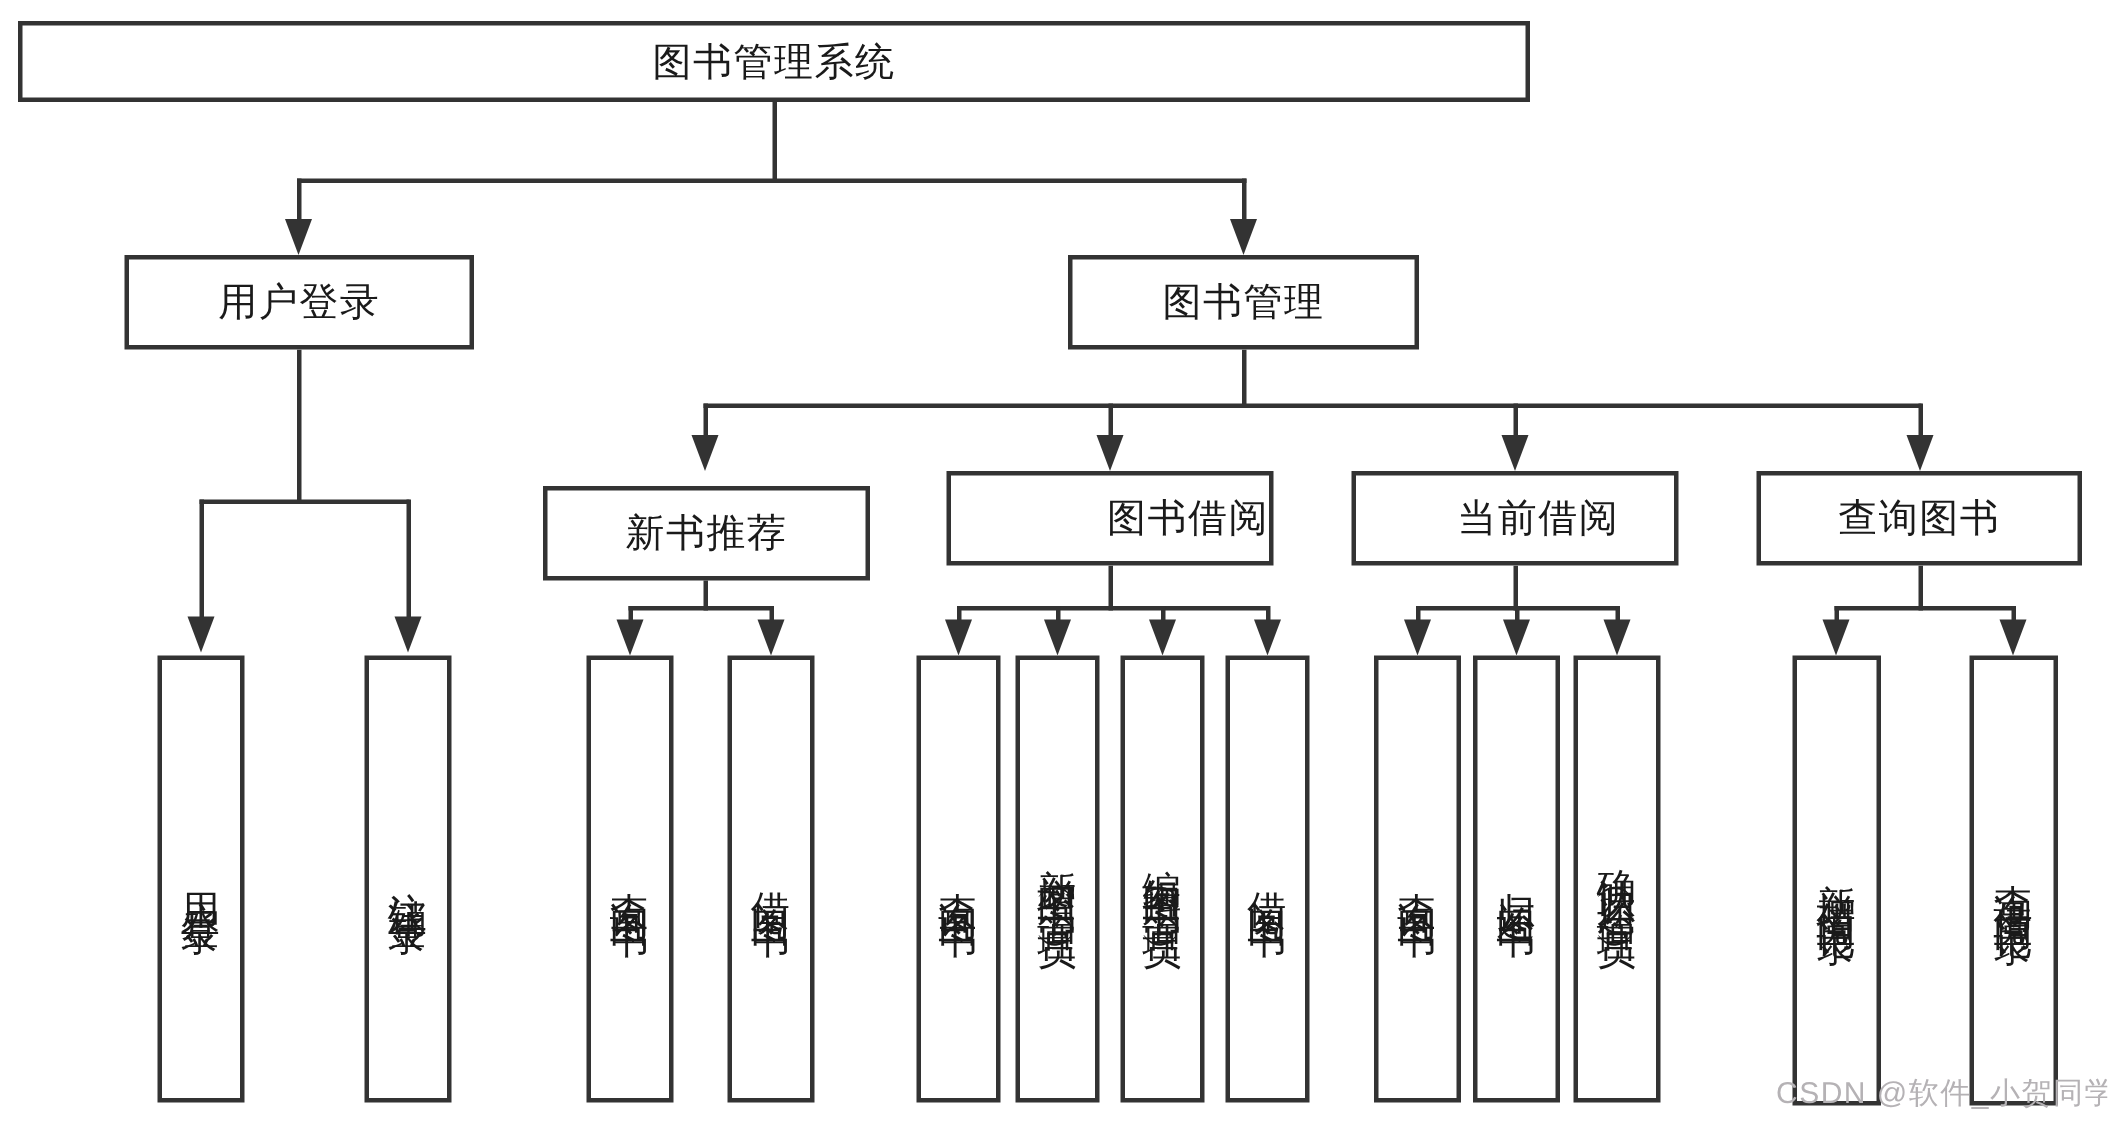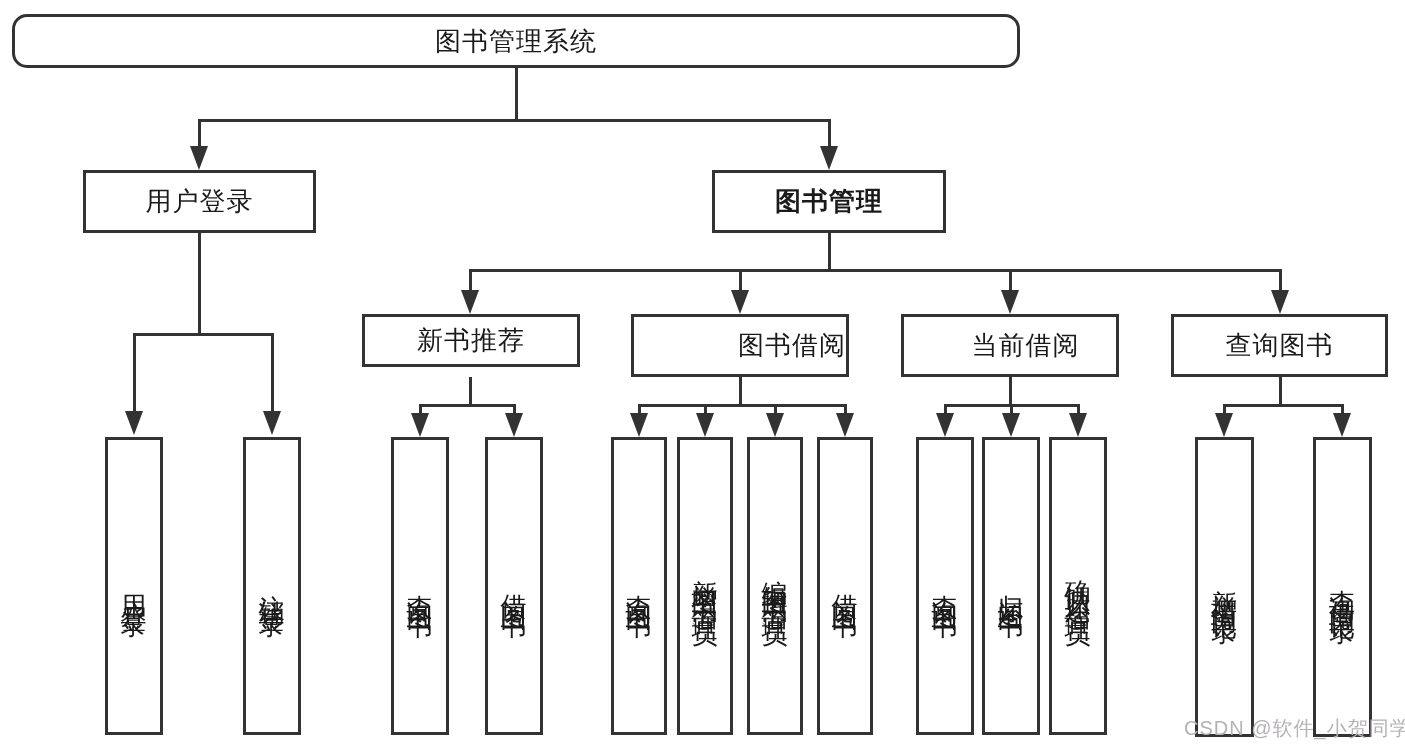--- a/index.html
+++ b/index.html
@@ -65,33 +65,33 @@
     letter-spacing: 1px;
     z-index: 5;
     white-space: nowrap;
   }
 </style>
 </head>
 <body>
 
 <div id="canvas">
 
-  <div class="box" style="left:12px; top:14px; width:1008px; height:54px;border-radius:15px;">
+  <div class="box" style="left:12px; top:14px; width:1008px; height:54px;">
     <span>图书管理系统</span>
   </div>
 
   <div class="box" style="left:83px; top:170px; width:233px; height:63px;">
     <span>用户登录</span>
   </div>
 
-  <div class="box" style="left:712px; top:170px; width:234px; height:63px;font-weight:bold;">
+  <div class="box" style="left:712px; top:170px; width:234px; height:63px;">
     <span>图书管理</span>
   </div>
 
-  <div class="box" style="left:362px; top:314px; width:218px; height:53px;">
+  <div class="box" style="left:362px; top:324px; width:218px; height:63px;">
     <span>新书推荐</span>
   </div>
 
   <div class="box" style="left:631px; top:314px; width:218px; height:63px;justify-content:flex-end;">
     <span>图书借阅</span>
   </div>
 
   <div class="box" style="left:901px; top:314px; width:218px; height:63px;padding-left:31px;">
     <span>当前借阅</span>
   </div>

